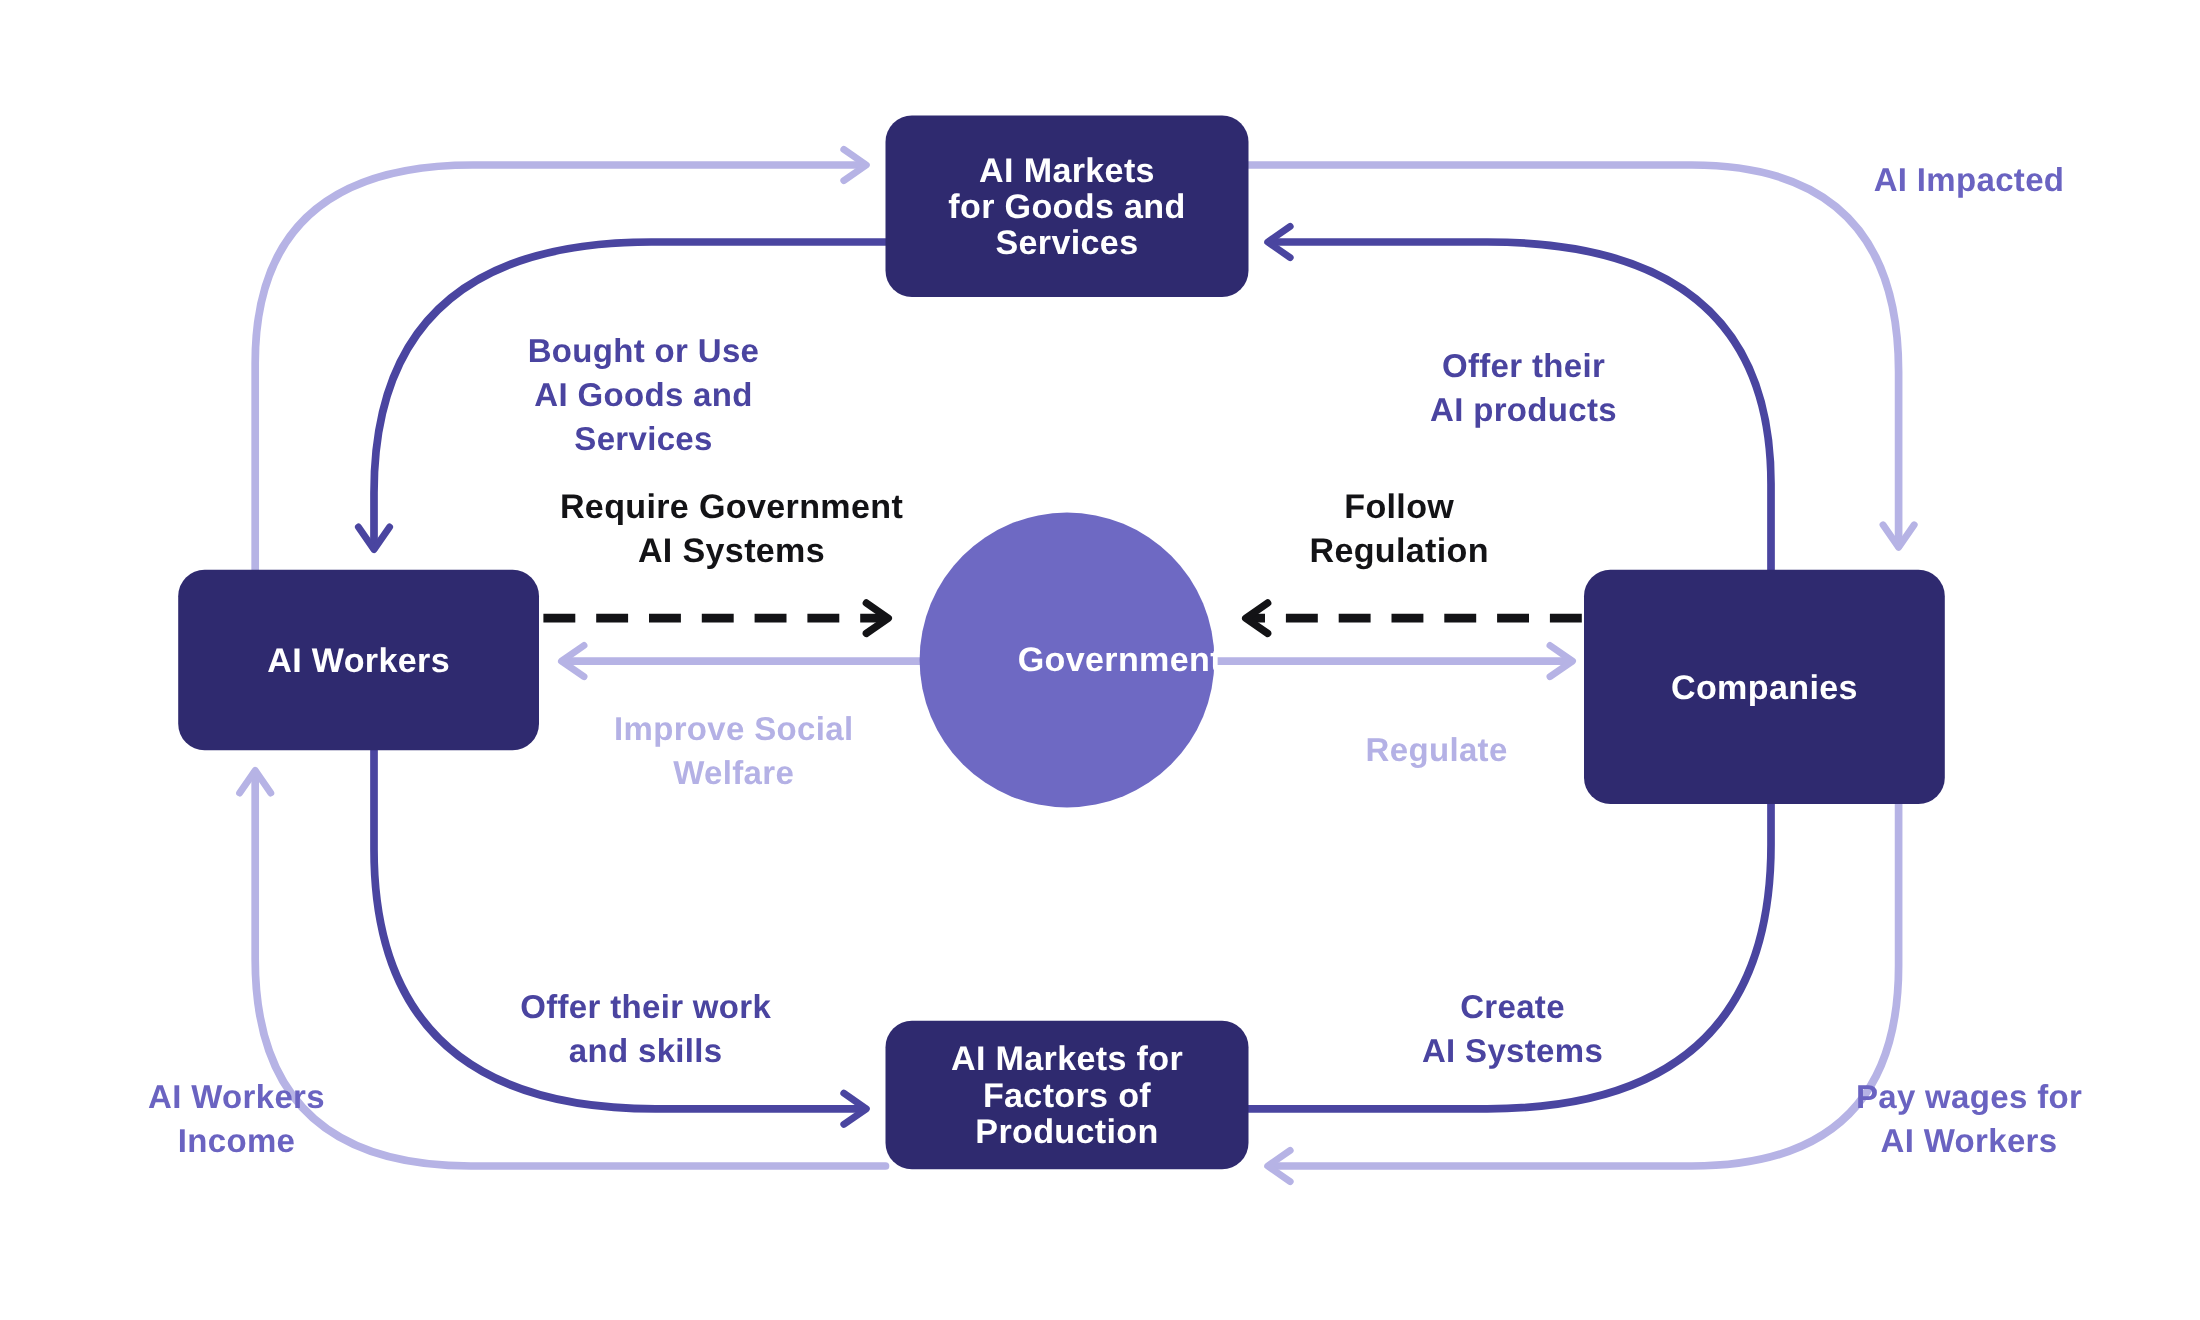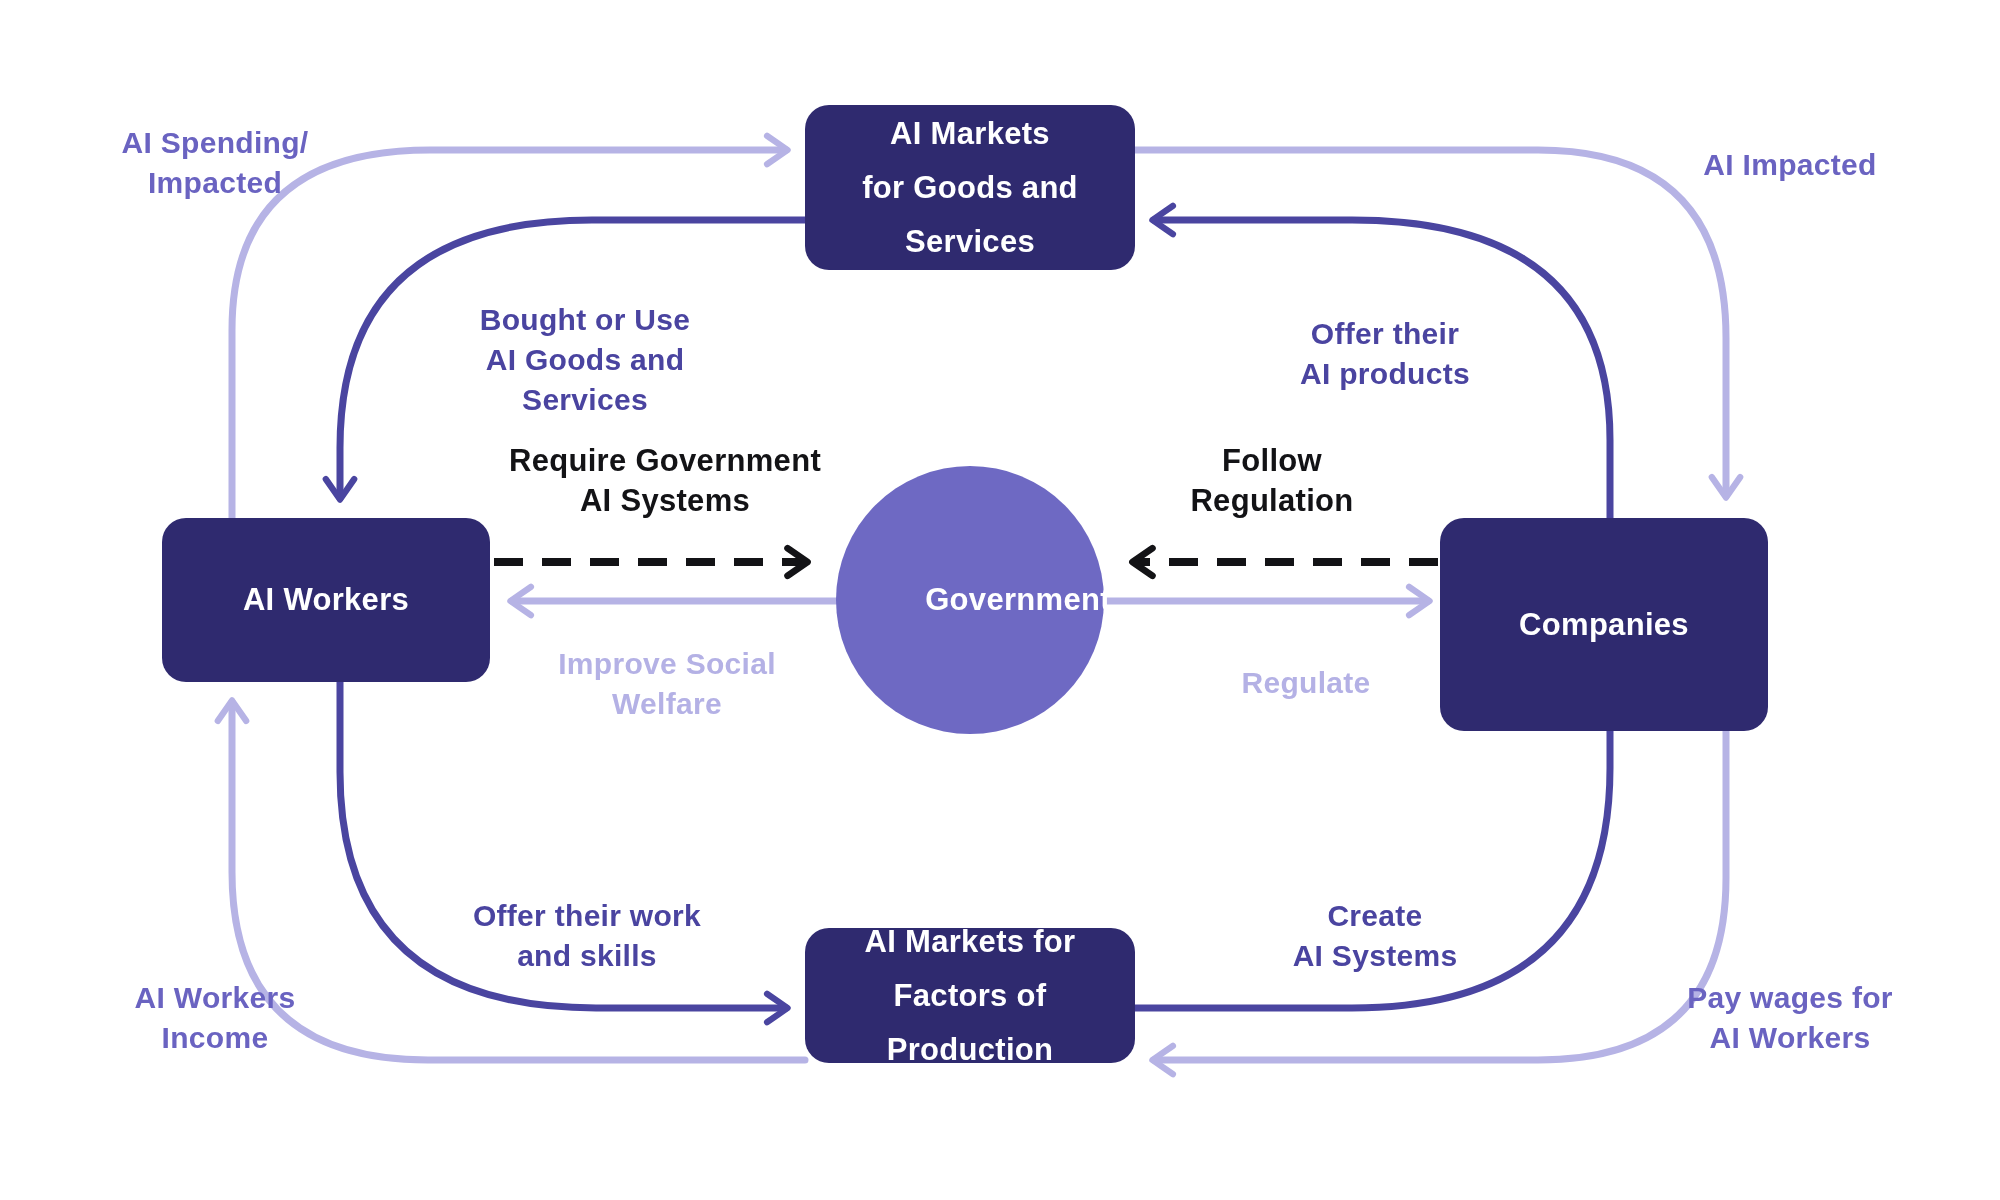--- a/index.html
+++ b/index.html
@@ -1,21 +1,21 @@
 <!DOCTYPE html>
 <html><head>
 <meta charset="utf-8">
 <style>
   html,body{margin:0;padding:0;background:#ffffff;}
   #canvas{position:relative;width:2000px;height:1200px;background:#ffffff;overflow:hidden;
           font-family:"Liberation Sans", sans-serif;}
   #flows{position:absolute;left:0;top:0;z-index:1;}
   .node{position:absolute;z-index:2;background:#2f2a6f;border-radius:24px;
         display:flex;align-items:center;justify-content:center;text-align:center;
-        color:#ffffff;font-weight:700;font-size:31px;line-height:54px;letter-spacing:.3px;}
+        color:#ffffff;font-weight:700;font-size:31px;line-height:33px;letter-spacing:.3px;}
   .node span{white-space:pre-line;}
   .gov-label{position:absolute;z-index:2;transform:translate(-50%,-50%);
         color:#ffffff;font-weight:700;font-size:31px;letter-spacing:.3px;}
   .lbl{position:absolute;z-index:2;transform:translate(-50%,-50%);text-align:center;
        font-weight:700;font-size:30px;line-height:40px;white-space:pre-line;letter-spacing:.3px;}
   .lbl.med{color:#6a63c1;}
   .lbl.dark{color:#4a44a0;margin-top:24px;}
   .lbl.light{color:#b4b1e5;}
   .lbl.black{color:#131316;font-size:31px;}
 </style>
@@ -67,22 +67,20 @@
 Production</span>
   </div>
   <div class="node" style="left:162px;top:518px;width:328px;height:164px;">
     <span>AI Workers</span>
   </div>
   <div class="node" style="left:1440px;top:518px;width:328px;height:213px;">
     <span>Companies</span>
   </div>
   <div class="gov-label" style="left:1018px;top:600px;">Government</div>
 
-  <div class="lbl med" style="left:215px;top:163px;">AI Spending/
-Impacted</div>
   <div class="lbl med" style="left:1790px;top:165px;">AI Impacted</div>
   <div class="lbl dark" style="left:585px;top:336px;">Bought or Use
 AI Goods and
 Services</div>
   <div class="lbl dark" style="left:1385px;top:330px;">Offer their
 AI products</div>
   <div class="lbl black" style="left:665px;top:481px;">Require Government
 AI Systems</div>
   <div class="lbl black" style="left:1272px;top:481px;">Follow
 Regulation</div>

